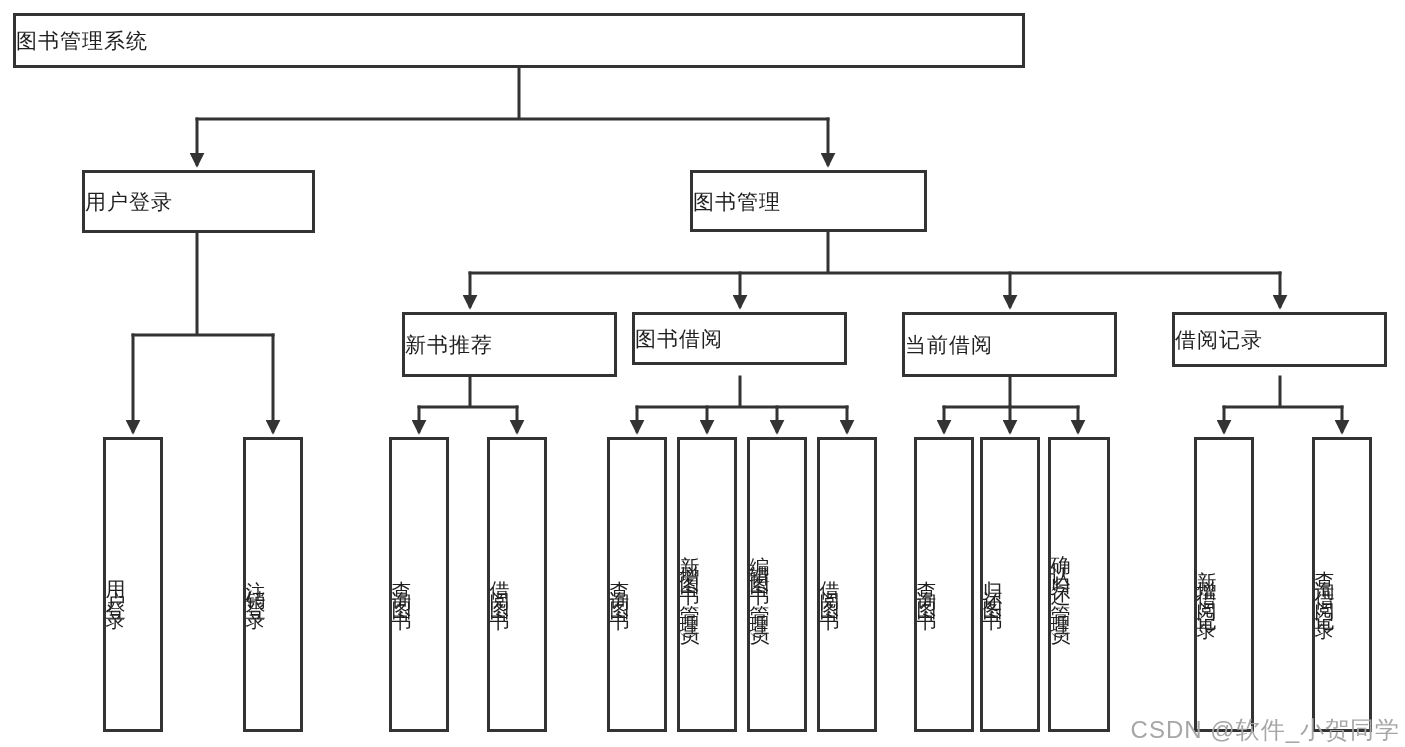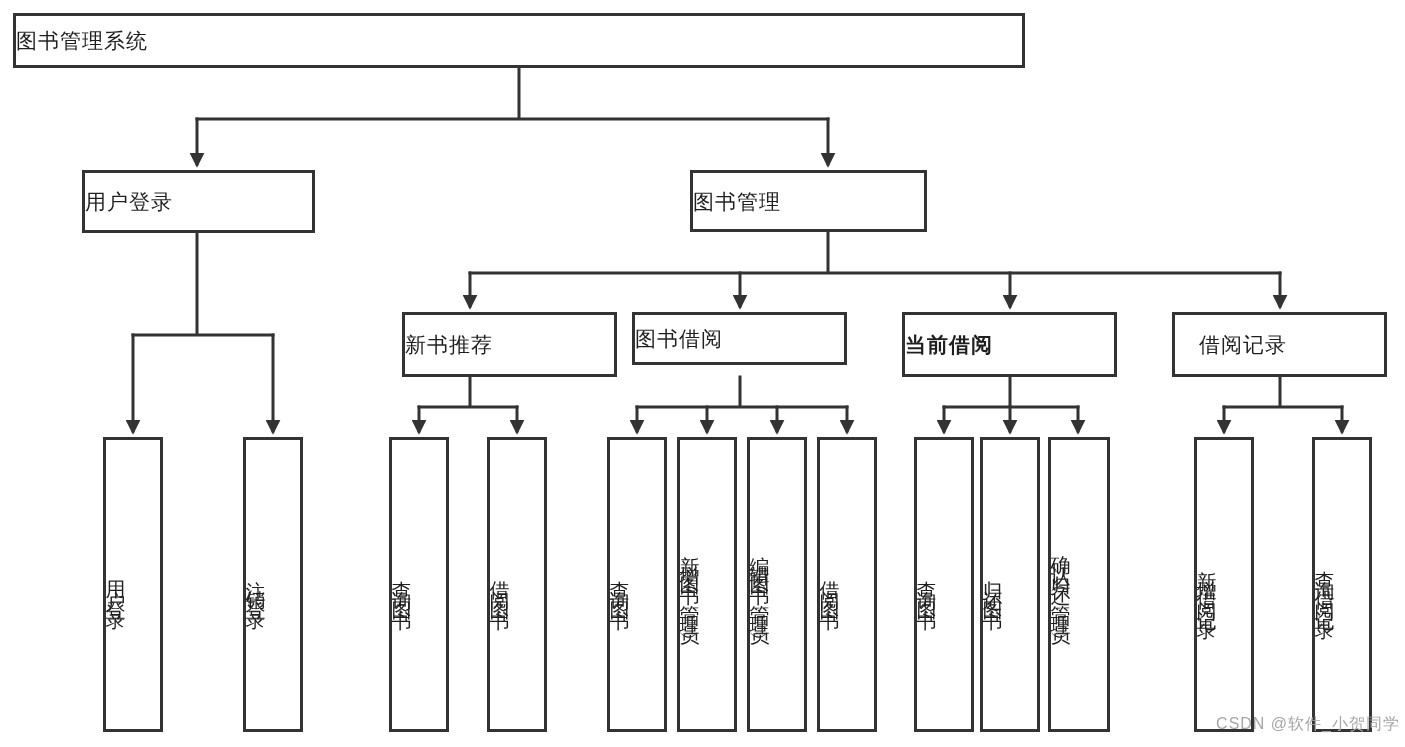--- a/index.html
+++ b/index.html
@@ -35,21 +35,21 @@
     writing-mode: vertical-rl;
     text-orientation: mixed;
     letter-spacing: 10px;
     font-size: 20px;
     line-height: 1;
   }
   .watermark {
     position: absolute;
     top: 714px;
     right: 5px;
-    font-size: 16px;
+    font-size: 24px;
     color: #a6a6a6;
     letter-spacing: 1px;
     white-space: nowrap;
     z-index: 5;
     text-align: center;
   }
 </style>
 </head>
 <body>
 
@@ -108,24 +108,24 @@
   <div class="box" style="left:690px; top:170px; width:237px; height:62px;">
     <span class="hlabel">图书管理</span>
   </div>
 
   <div class="box" style="left:362px; top:312px; width:215px; height:65px;margin-left:40px;">
     <span class="hlabel">新书推荐</span>
   </div>
   <div class="box" style="left:632px; top:312px; width:215px; height:53px;">
     <span class="hlabel">图书借阅</span>
   </div>
-  <div class="box" style="left:902px; top:312px; width:215px; height:65px;font-weight:bold;">
+  <div class="box" style="left:902px; top:312px; width:215px; height:65px;">
     <span class="hlabel">当前借阅</span>
   </div>
-  <div class="box" style="left:1172px; top:312px; width:215px; height:65px;padding-left:24px;">
+  <div class="box" style="left:1172px; top:312px; width:215px; height:55px;">
     <span class="hlabel">借阅记录</span>
   </div>
 
   <div class="box leaf" style="left:103px;">
     <span class="vtext">用户登录</span>
   </div>
   <div class="box leaf" style="left:243px;">
     <span class="vtext">注销登录</span>
   </div>
 

